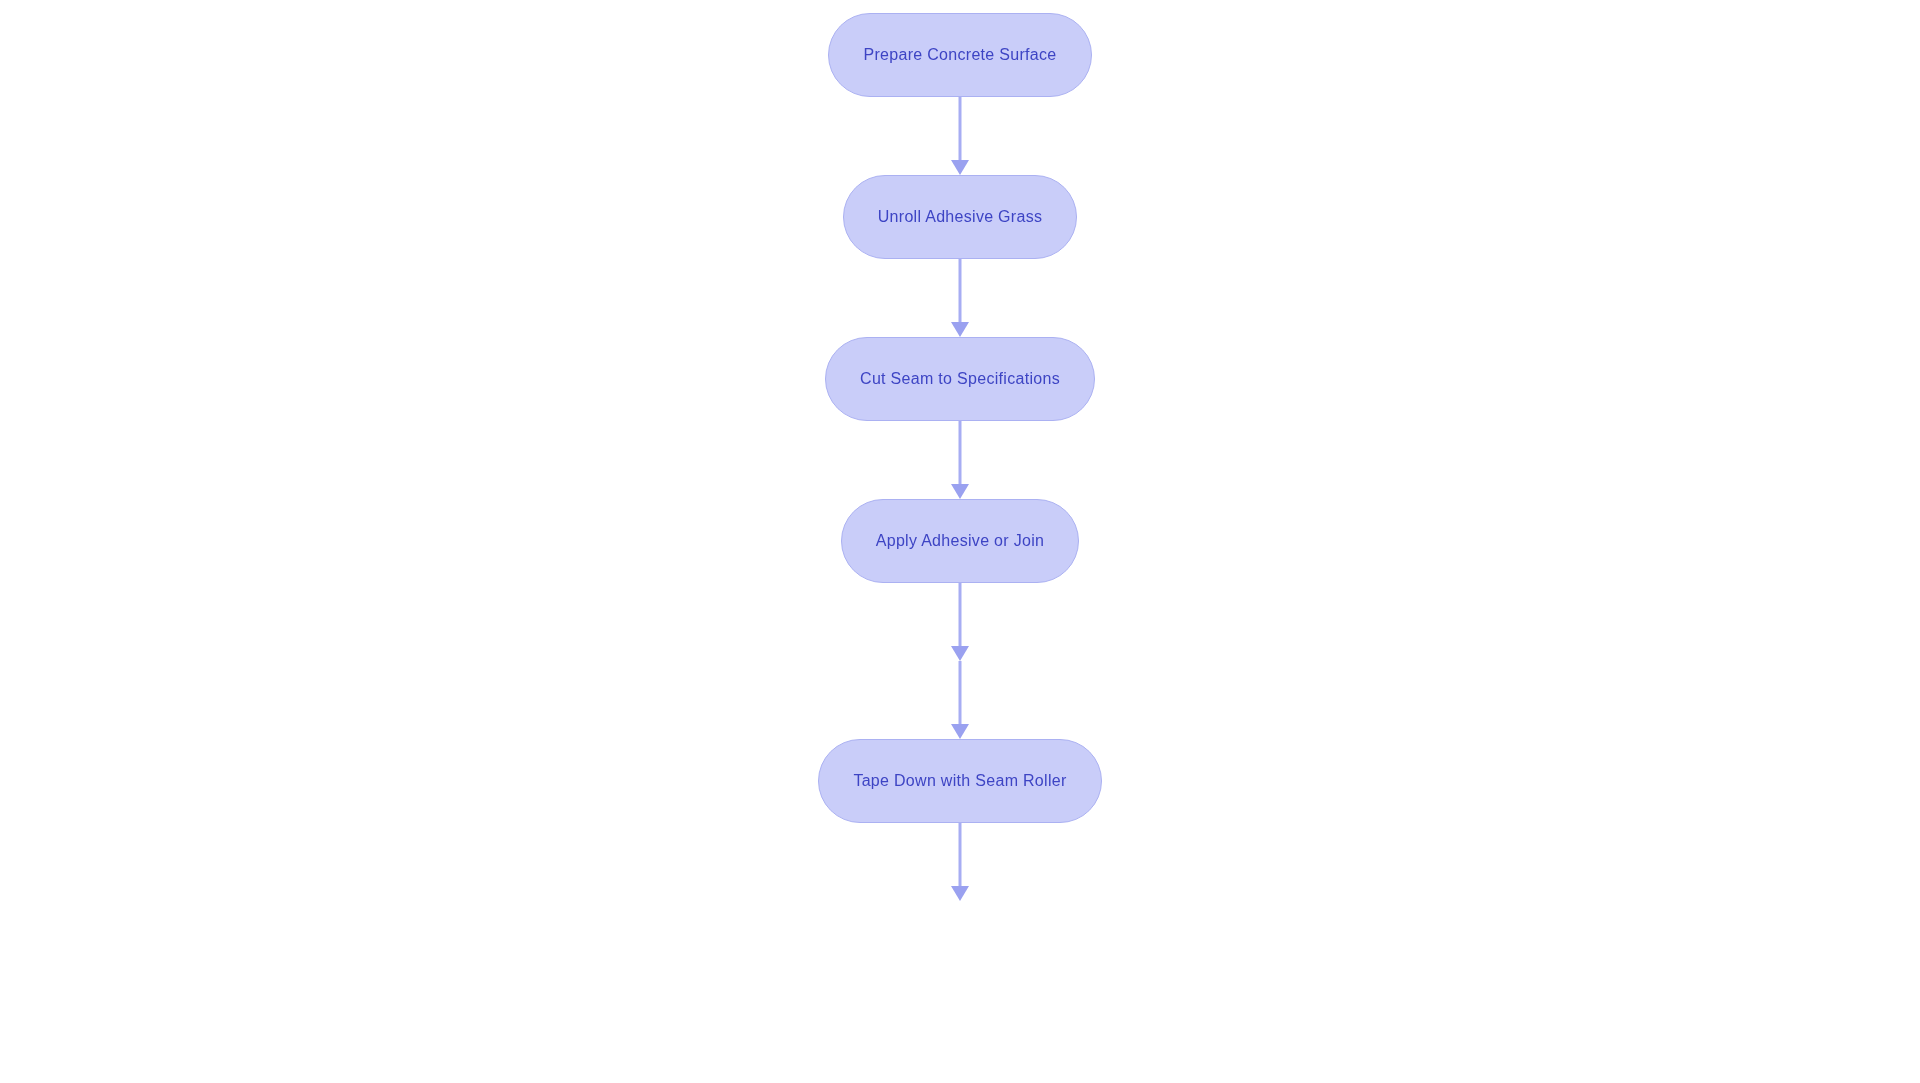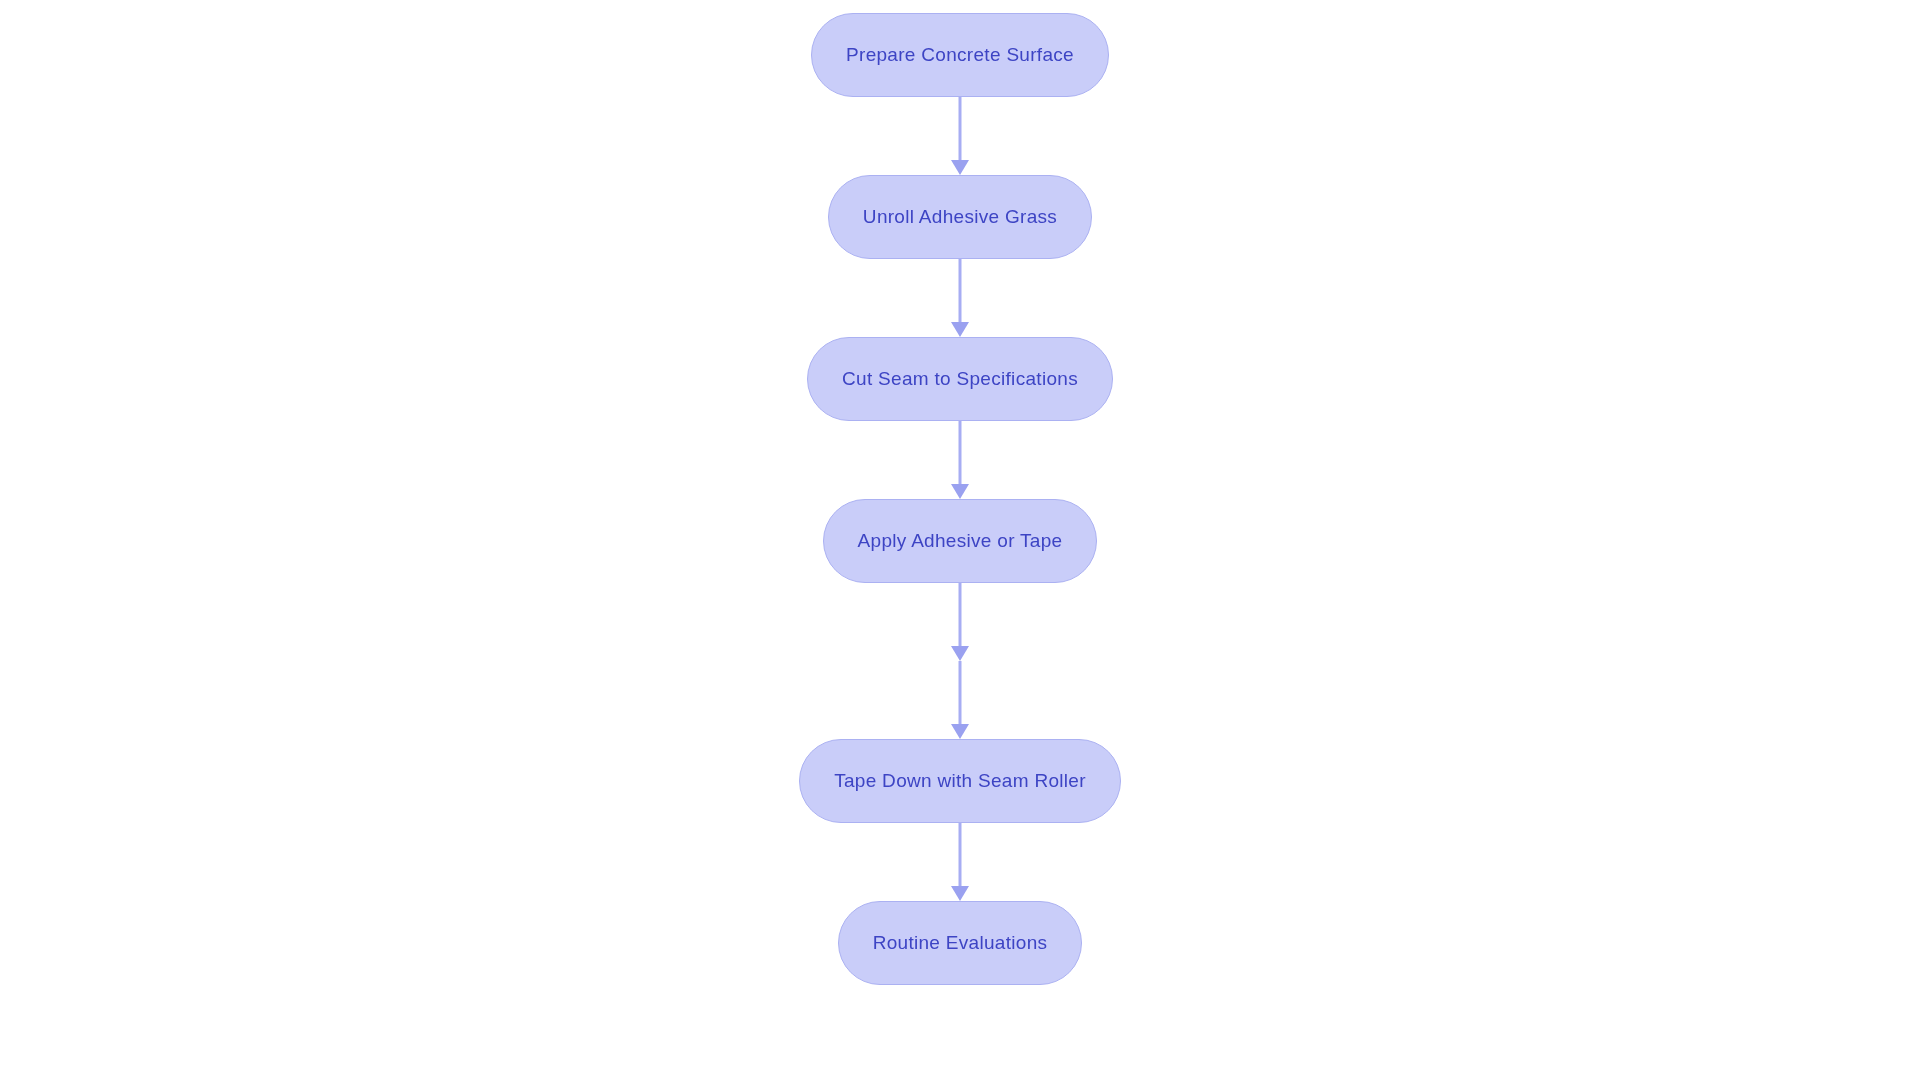--- a/index.html
+++ b/index.html
@@ -26,21 +26,21 @@
     border: 1.6px solid var(--node-border, #abb1f2);
     display: flex;
     align-items: center;
     justify-content: center;
     padding: 0 34px;
     box-sizing: border-box;
     flex: 0 0 auto;
   }
   .node-label {
     color: var(--text-color, #3d44c4);
-    font-size: 19px;
+    font-size: 16px;
     letter-spacing: 0.3px;
     white-space: nowrap;
   }
   .arrow {
     position: relative;
     width: 24px;
     height: 78px;
     flex: 0 0 auto;
   }
   .arrow .line {
@@ -89,21 +89,21 @@
   <div class="node">
     <span class="node-label">Cut Seam to Specifications</span>
   </div>
 
   <div class="arrow">
     <div class="line"></div>
     <div class="head"></div>
   </div>
 
   <div class="node">
-    <span class="node-label">Apply Adhesive or Tape</span>
+    <span class="node-label">Apply Adhesive or Join</span>
   </div>
 
   <div class="arrow">
     <div class="line"></div>
     <div class="head"></div>
   </div>
 
 
   <div class="arrow">
     <div class="line"></div>
@@ -112,16 +112,13 @@
 
   <div class="node">
     <span class="node-label">Tape Down with Seam Roller</span>
   </div>
 
   <div class="arrow">
     <div class="line"></div>
     <div class="head"></div>
   </div>
 
-  <div class="node">
-    <span class="node-label">Routine Evaluations</span>
-  </div>
 </div>
 
 </body></html>

